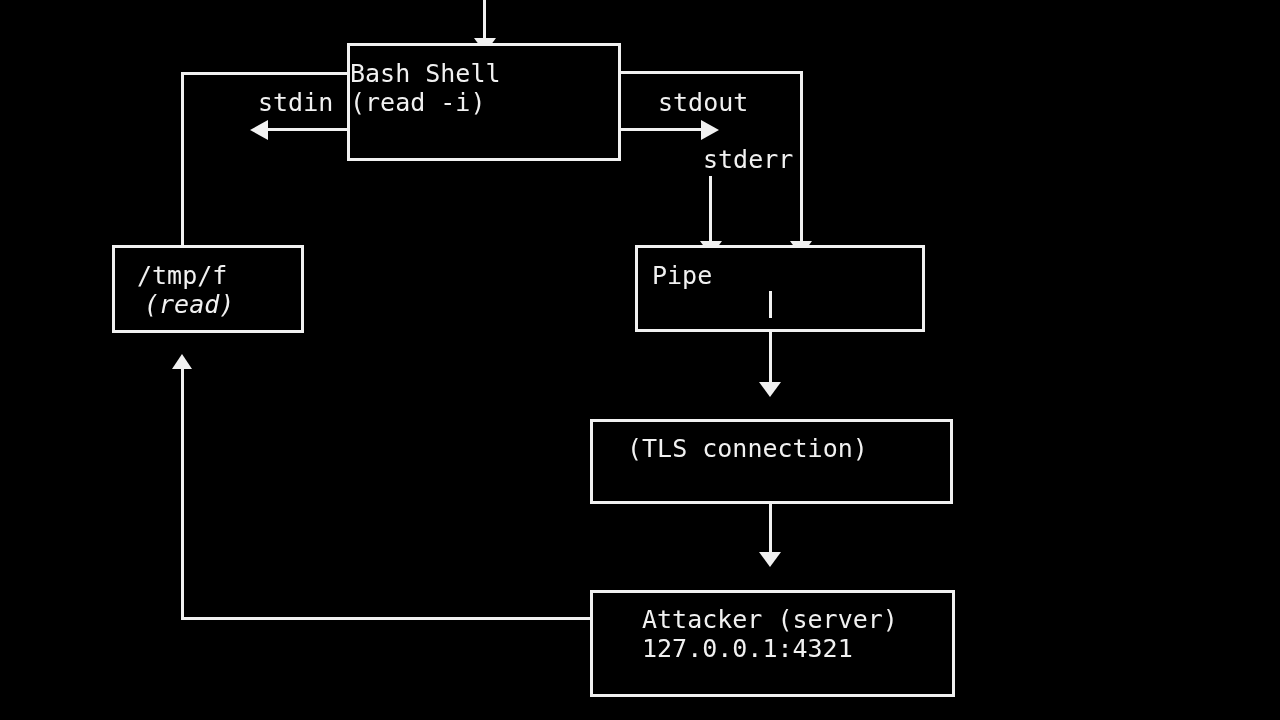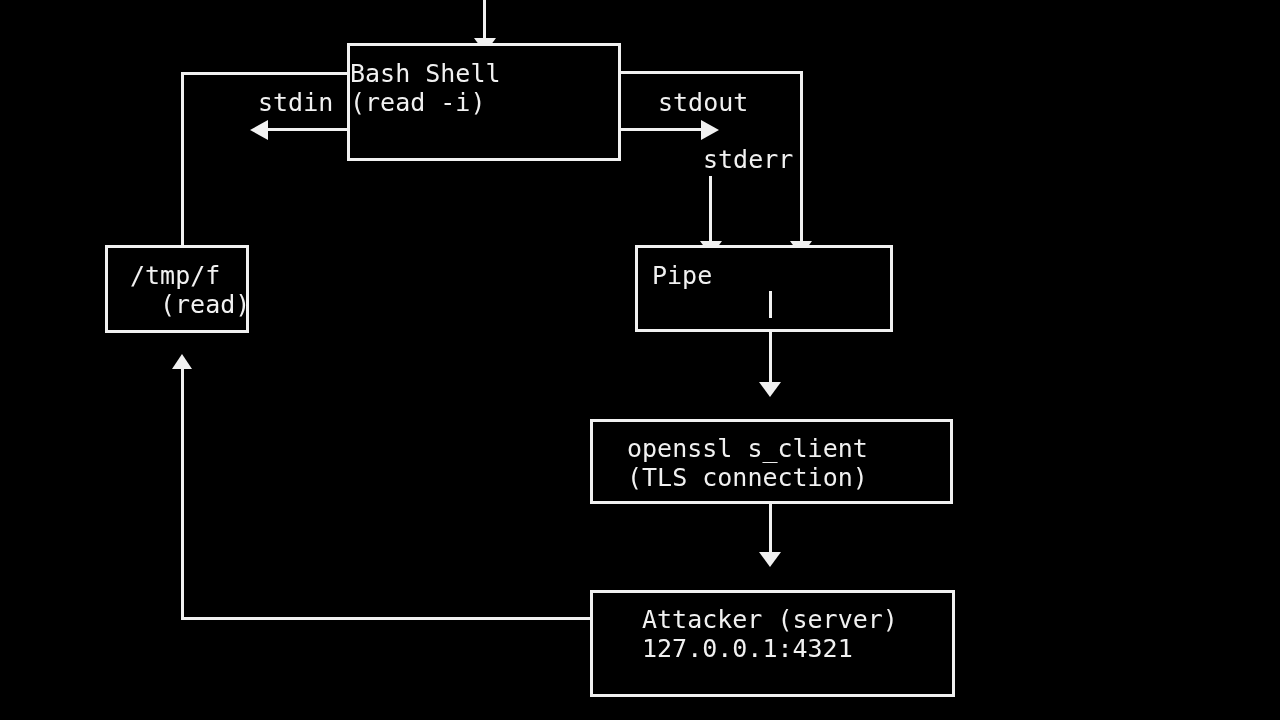--- a/index.html
+++ b/index.html
@@ -34,23 +34,23 @@
   .hline { position: absolute; height: 3px; background: var(--fg); }
   .vline { position: absolute; width: 3px; background: var(--fg); }
   .arrow { position: absolute; width: 0; height: 0; }
   .arrow.down  { border-left: 11px solid transparent; border-right: 11px solid transparent; border-top: 15px solid var(--fg); }
   .arrow.up    { border-left: 10px solid transparent; border-right: 10px solid transparent; border-bottom: 15px solid var(--fg); }
   .arrow.left  { border-top: 10px solid transparent; border-bottom: 10px solid transparent; border-right: 18px solid var(--fg); }
   .arrow.right { border-top: 10px solid transparent; border-bottom: 10px solid transparent; border-left: 18px solid var(--fg); }
 
   
   #node-bash     { left: 347px; top: 43px;  width: 274px; height: 118px; padding-top: 13px; }
-  #node-tmpf     { left: 105px; top: 245px; width: 144px; height: 88px;  padding: 13px 0 0 22px; }
-  #node-tmpf .line2 { margin-left: 30px; }
-  #node-pipe     { left: 635px; top: 245px; width: 258px; height: 87px;  padding-top: 13px; }
+  #node-tmpf     { left: 112px; top: 245px; width: 192px; height: 88px;  padding: 13px 0 0 22px; }
+  #node-tmpf .line2 { margin-left: 7px; font-style: italic; }
+  #node-pipe     { left: 635px; top: 245px; width: 290px; height: 87px;  padding-top: 13px; }
   #node-pipe .line { transform: translateX(14px); }
   #node-openssl  { left: 590px; top: 419px; width: 363px; height: 85px;  padding: 12px 0 0 34px; }
   #node-attacker { left: 590px; top: 590px; width: 365px; height: 107px;  padding: 12px 0 0 49px; }
 </style>
 </head>
 <body>
 
 <div class="canvas">
 
   <div class="vline" style="left:483px; top:0; height:38px;"></div>
@@ -87,21 +87,20 @@
 
   <div class="node txt-center" id="node-pipe">
     <div class="line">Pipe</div>
   </div>
   <div class="vline" style="left:769px; top:291px; height:27px;"></div>
 
   <div class="vline" style="left:769px; top:332px; height:50px;"></div>
   <div class="arrow down" style="left:759px; top:382px;"></div>
 
   <div class="node" id="node-openssl">
-    <div class="line">openssl s_client</div>
     <div class="line">(TLS connection)</div>
   </div>
 
   <div class="vline" style="left:769px; top:504px; height:48px;"></div>
   <div class="arrow down" style="left:759px; top:552px;"></div>
 
   <div class="node" id="node-attacker">
     <div class="line">Attacker (server)</div>
     <div class="line">127.0.0.1:4321</div>
   </div>

